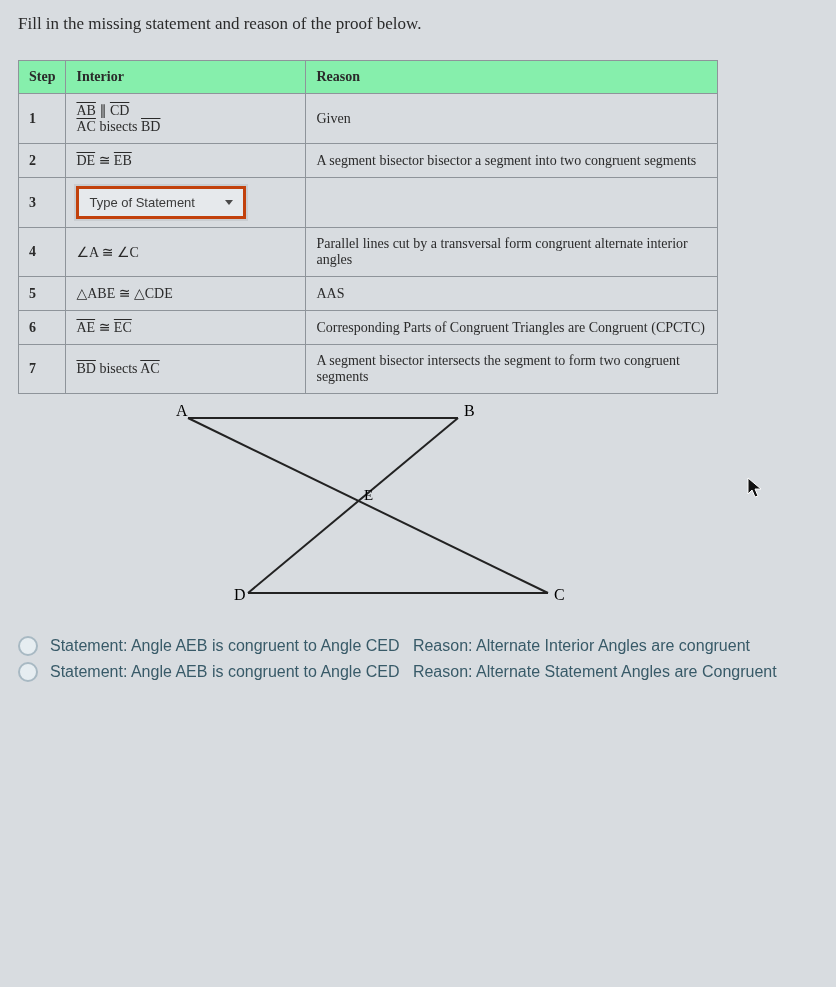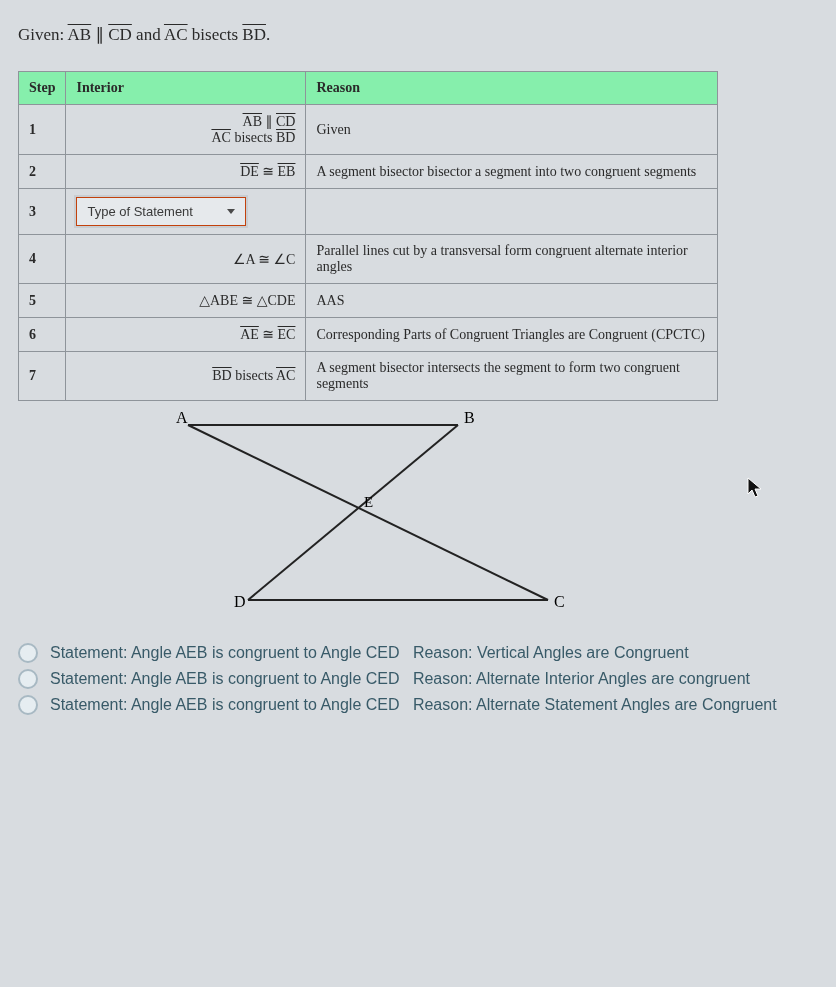--- a/index.html
+++ b/index.html
@@ -38,26 +38,26 @@
     vertical-align: middle;
     text-align: left;
     background: rgba(255,255,255,0.02);
   }
   table.proof th {
     font-weight: bold;
     background: #86efac;
   }
   .step-col { width: 42px; text-align: center; font-weight: bold; }
   .stmt-col { width: 240px; text-align: center; }
-  .stmt-inner { text-align: right; font-family: 'Times New Roman', serif; }
+  .stmt-inner { text-align: left; font-family: 'Times New Roman', serif; }
   .dropdown {
     display: inline-flex;
     align-items: center;
     justify-content: space-between;
-    border: 1px solid #c2410c;
+    border: 3px solid #c2410c;
     background: #e6e9ec;
     padding: 6px 10px;
     width: 170px;
     font-family: Arial, sans-serif;
     font-size: 13px;
     color: #3a3a3a;
     box-shadow: 0 0 0 2px #c9cdd1;
   }
   .caret {
     width: 0; height: 0;
@@ -95,25 +95,22 @@
     left: 746px;
     top: 476px;
     pointer-events: none;
   }
 </style>
 </head>
 <body>
 
 <div class="page">
 
-
-  <div class="given">
-    <span>Given: </span>
-    <span class="ov">AB</span> ∥ <span class="ov">CD</span> and <span class="ov">AC</span> bisects <span class="ov">BD</span>.
-  </div>
+  <div class="instruction">Fill in the missing statement and reason of the proof below.</div>
+
 
 
   <table class="proof">
     <thead>
       <tr>
         <th class="step-col">Step</th>
         <th class="stmt-col">Interior</th>
         <th>Reason</th>
       </tr>
     </thead>
@@ -185,26 +182,20 @@
       <text x="406" y="202" font-family="Georgia" font-size="16">C</text>
       <text x="86" y="202" font-family="Georgia" font-size="16">D</text>
       <text x="216" y="102" font-family="Georgia" font-size="15">E</text>
     </svg>
   </div>
 
   <div class="answers">
     <div class="answer-row">
       <div class="radio"></div>
       <div class="answer-text">
-        <span>Statement: Angle AEB is congruent to Angle CED</span>&nbsp;&nbsp;&nbsp;<span>Reason: Vertical Angles are Congruent</span>
-      </div>
-    </div>
-    <div class="answer-row">
-      <div class="radio"></div>
-      <div class="answer-text">
         <span>Statement: Angle AEB is congruent to Angle CED</span>&nbsp;&nbsp;&nbsp;<span>Reason: Alternate Interior Angles are congruent</span>
       </div>
     </div>
     <div class="answer-row">
       <div class="radio"></div>
       <div class="answer-text">
         <span>Statement: Angle AEB is congruent to Angle CED</span>&nbsp;&nbsp;&nbsp;<span>Reason: Alternate Statement Angles are Congruent</span>
       </div>
     </div>
   </div>

